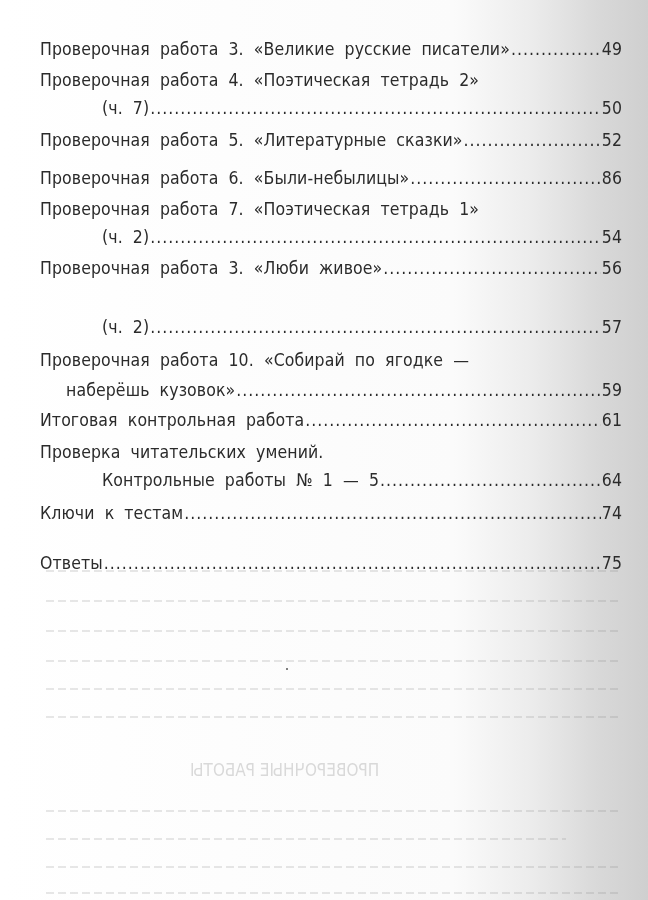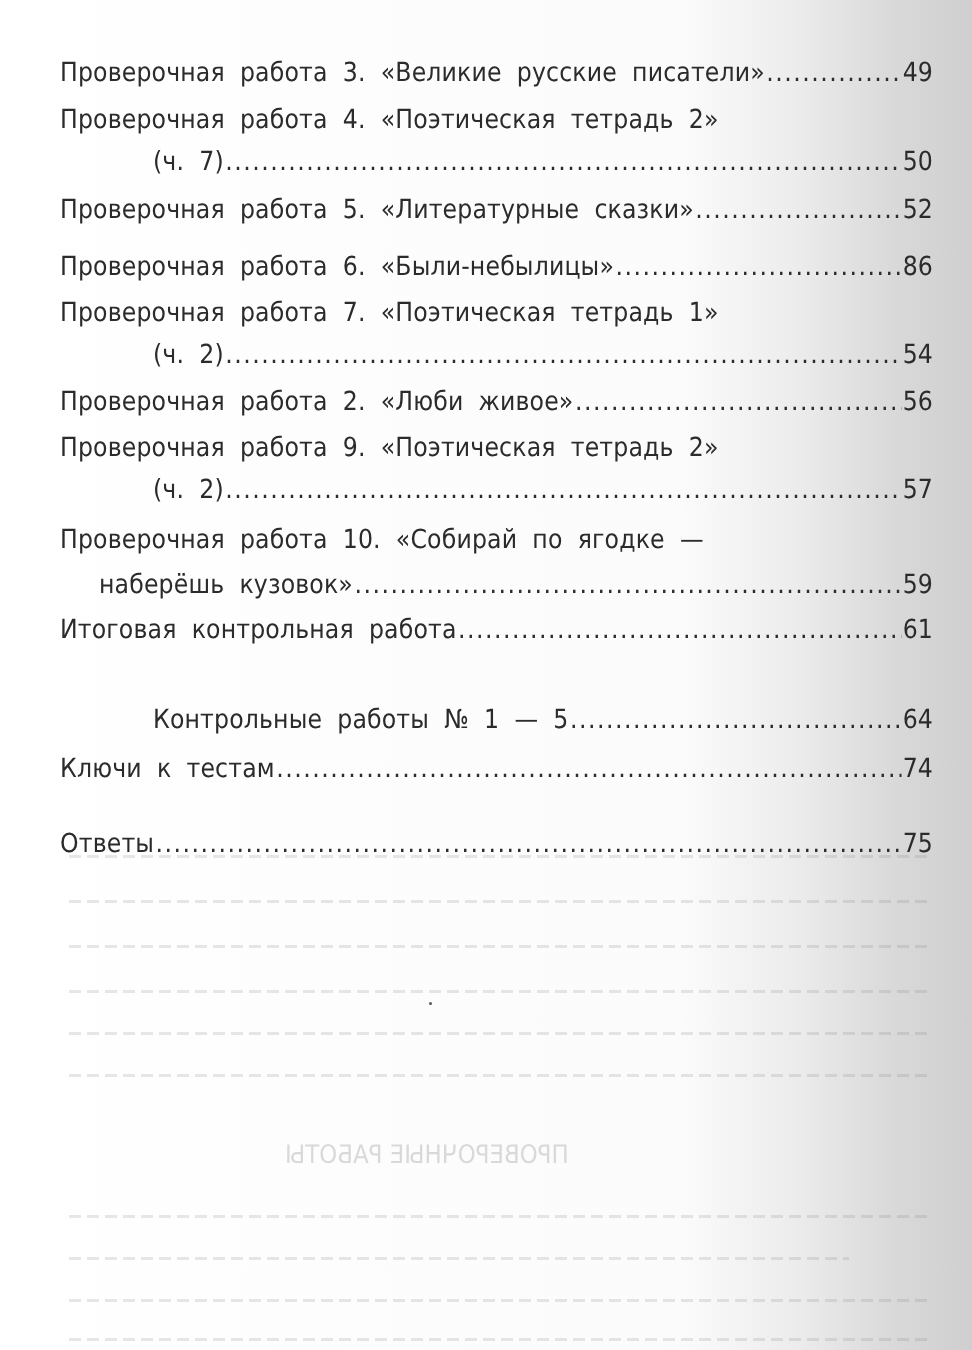--- a/index.html
+++ b/index.html
@@ -77,28 +77,25 @@
   <div class="toc-line title-only" style="top:198px">
     <span class="txt">Проверочная работа 7. «Поэтическая тетрадь 1»</span>
   </div>
   <div class="toc-line indent1" style="top:226px">
     <span class="txt">(ч. 2)</span>
     <span class="dots"></span>
     <span class="num">54</span>
   </div>
 
   <div class="toc-line" style="top:257px">
-    <span class="txt">Проверочная работа 2. «Люби живое»</span>
+    <span class="txt">Проверочная работа 3. «Люби живое»</span>
     <span class="dots"></span>
     <span class="num">56</span>
   </div>
 
-  <div class="toc-line title-only" style="top:288px">
-    <span class="txt">Проверочная работа 9. «Поэтическая тетрадь 2»</span>
-  </div>
   <div class="toc-line indent1" style="top:316px">
     <span class="txt">(ч. 2)</span>
     <span class="dots"></span>
     <span class="num">57</span>
   </div>
 
   <div class="toc-line title-only" style="top:349px">
     <span class="txt">Проверочная работа 10. «Собирай по ягодке —</span>
   </div>
   <div class="toc-line indent2" style="top:379px">
@@ -106,20 +103,23 @@
     <span class="dots"></span>
     <span class="num">59</span>
   </div>
 
   <div class="toc-line" style="top:409px">
     <span class="txt">Итоговая контрольная работа</span>
     <span class="dots"></span>
     <span class="num">61</span>
   </div>
 
+  <div class="toc-line title-only" style="top:441px">
+    <span class="txt">Проверка читательских умений.</span>
+  </div>
   <div class="toc-line indent1" style="top:469px">
     <span class="txt">Контрольные работы № 1 — 5</span>
     <span class="dots"></span>
     <span class="num">64</span>
   </div>
 
   <div class="toc-line" style="top:502px">
     <span class="txt">Ключи к тестам</span>
     <span class="dots"></span>
     <span class="num">74</span>

